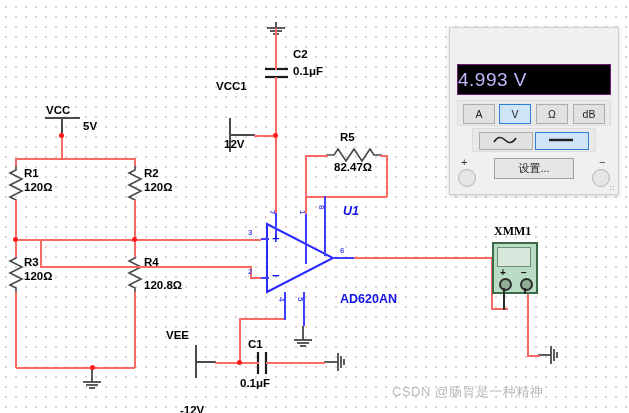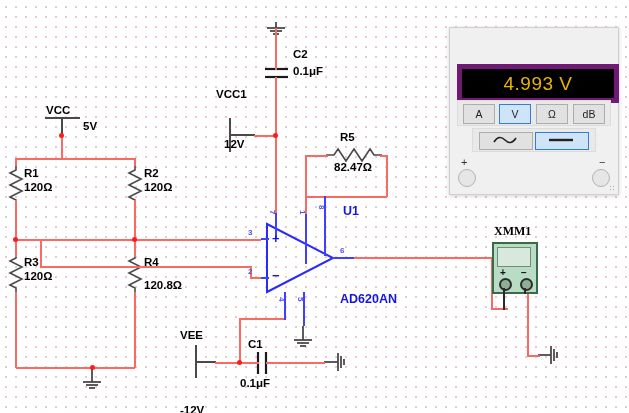--- a/index.html
+++ b/index.html
@@ -36,21 +36,21 @@
   #mmdlg{
     position:absolute;left:449px;top:27px;width:168px;height:166px;
     background:#f0f0f0;border:1px solid #cfcfcf;
     box-shadow:0 1px 4px rgba(0,0,0,.18);
   }
   #mmtitle{height:30px;background:#ffffff;border-bottom:1px solid #e3e3e3;position:relative;}
   #mmtitle .t{position:absolute;left:9px;top:7px;font-size:12px;color:#6d6d6d;}
   #mmclose{position:absolute;right:6px;top:5px;width:20px;height:20px;color:#8a8a8a;font-size:14px;
            text-align:center;line-height:20px;cursor:pointer;}
   #mmdisp{position:absolute;left:7px;top:36px;width:152px;height:29px;background:#000;
-          border:5px solid #701a75;color:#eab308;font-size:19px;text-align:center;line-height:29px;letter-spacing:.5px;}
+          border:1px solid #701a75;color:#c4b5fd;font-size:19px;text-align:left;line-height:29px;letter-spacing:.5px;}
   #unitrow{position:absolute;left:7px;top:72px;width:152px;height:24px;background:#e9e9e9;border:1px solid #dcdcdc;}
   .ubtn{position:absolute;top:3px;width:30px;height:18px;border:1px solid #adadad;background:#e1e1e1;
         font-size:10.5px;text-align:center;line-height:18px;color:#222;cursor:pointer;}
   .ubtn.on{border:1px solid #2f7fd6;background:#cfe4f7;}
   #moderow{position:absolute;left:22px;top:100px;width:122px;height:22px;background:#e9e9e9;border:1px solid #dcdcdc;}
   .mbtn{position:absolute;top:3px;width:52px;height:16px;border:1px solid #adadad;background:#e1e1e1;cursor:pointer;}
   .mbtn.on{border:1px solid #2f7fd6;background:#cfe4f7;}
   #setbtn{position:absolute;left:44px;top:130px;width:78px;height:19px;background:#e6e6e6;
           border:1px solid #a0a0a0;font-size:11px;text-align:center;line-height:19px;color:#222;cursor:pointer;}
   .dterm{position:absolute;width:16px;height:16px;border-radius:50%;background:#e6e6e6;border:1px solid #b4b4b4;}
@@ -219,24 +219,24 @@
   <div class="node" style="left:59px;top:133px;"></div>
   <div class="node" style="left:13px;top:237px;"></div>
   <div class="node" style="left:132px;top:237px;"></div>
   <div class="node" style="left:90px;top:365px;"></div>
   <div class="node" style="left:273px;top:133px;"></div>
   <div class="node" style="left:237px;top:360px;"></div>
 
   <div class="lbl" style="left:46px;top:104px;">VCC</div>
   <div class="lbl" style="left:83px;top:120px;">5V</div>
 
-  <div class="lbl" style="left:216px;top:88px;">VCC1</div>
+  <div class="lbl" style="left:216px;top:80px;">VCC1</div>
   <div class="lbl" style="left:224px;top:138px;">12V</div>
 
-  <div class="lbl" style="left:180px;top:329px;text-align:center;">VEE</div>
+  <div class="lbl" style="left:166px;top:329px;text-align:center;">VEE</div>
   <div class="lbl" style="left:180px;top:404px;">-12V</div>
 
   <div class="lbl" style="left:24px;top:167px;">R1</div>
   <div class="lbl" style="left:24px;top:181px;">120Ω</div>
 
   <div class="lbl" style="left:144px;top:167px;">R2</div>
   <div class="lbl" style="left:144px;top:181px;">120Ω</div>
 
   <div class="lbl" style="left:24px;top:256px;">R3</div>
   <div class="lbl" style="left:24px;top:270px;">120Ω</div>
@@ -246,21 +246,21 @@
 
   <div class="lbl" style="left:340px;top:131px;">R5</div>
   <div class="lbl" style="left:334px;top:161px;">82.47Ω</div>
 
   <div class="lbl" style="left:293px;top:48px;">C2</div>
   <div class="lbl" style="left:293px;top:65px;">0.1μF</div>
 
   <div class="lbl" style="left:248px;top:338px;">C1</div>
   <div class="lbl" style="left:240px;top:377px;">0.1μF</div>
 
-  <div class="bluelbl" style="left:343px;top:204px;">U1</div>
+  <div class="bluelbl" style="left:343px;top:204px;font-style:italic;">U1</div>
   <div class="bluelbl" style="left:340px;top:292px;">AD620AN</div>
 
   <div class="lbl" style="left:494px;top:225px;font-family:'Liberation Serif',serif;font-size:12px;">XMM1</div>
   <div class="xmmbox" style="left:492px;top:242px;width:42px;height:48px;"></div>
   <div class="xmmscr" style="left:497px;top:247px;width:32px;height:18px;"></div>
   <div class="termlbl" style="left:500px;top:267px;">+</div>
   <div class="termlbl" style="left:521px;top:267px;">−</div>
   <div class="term" style="left:499px;top:278px;"></div>
   <div class="term" style="left:520px;top:278px;"></div>
   <div class="bwire v" style="left:503px;top:288px;height:22px;background:#2a2a2a;"></div>
@@ -283,22 +283,24 @@
           <path d="M14 9 Q19 1 25 7 Q31 13 36 5" fill="none" stroke="#222" stroke-width="1.6"></path>
         </svg>
       </div>
       <div class="mbtn on" style="left:62px;">
         <svg width="50" height="14" viewBox="0 0 50 14">
           <line x1="13" y1="7" x2="37" y2="7" stroke="#222" stroke-width="2.4"></line>
         </svg>
       </div>
     </div>
 
+    <div id="setbtn">设置...</div>
 
     <div class="dsign" style="left:11px;top:128px;">+</div>
     <div class="dsign" style="left:149px;top:128px;">−</div>
     <div class="dterm" style="left:8px;top:141px;"></div>
     <div class="dterm" style="left:142px;top:141px;"></div>
     <div id="grip"></div>
   </div>
 
+  <div id="wm">CSDN @肠胃是一种精神</div>
 
 </div>
 
 </body></html>

